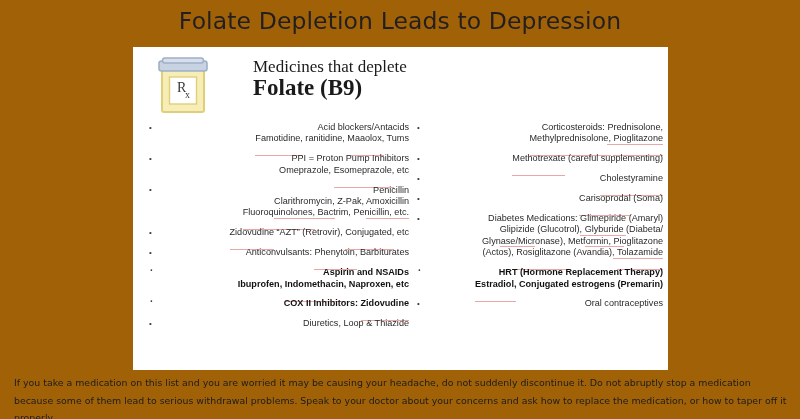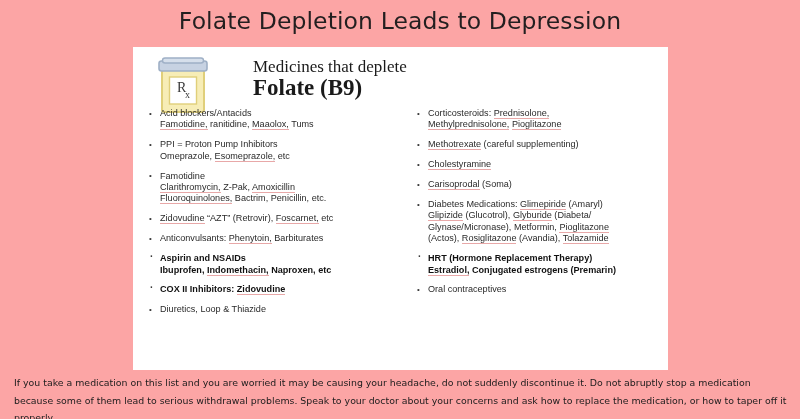--- a/index.html
+++ b/index.html
@@ -11,21 +11,21 @@
     height: 419px;
     overflow: hidden;
     background: #b1cbc5;
     font-family: "Liberation Sans", sans-serif;
     -webkit-font-smoothing: antialiased;
   }
   .slide {
     position: relative;
     width: 800px;
     height: 419px;
-    background: #fca5a5;
+    background: #a16207;
   }
 
   
   .slide-title {
     position: absolute;
     left: 0;
     top: 6px;
     width: 800px;
     text-align: center;
     font-family: "DejaVu Sans", sans-serif;
@@ -79,23 +79,24 @@
     display: block;
     font-size: 23px;
     line-height: 22px;
     font-weight: 700;
   }
 
   
   .columns {
     position: absolute;
     left: 0;
-    top: 61px;
+    top: 75px;
     width: 425px;
     height: 248px;
+    text-align: right;
   }
   .col {
     position: absolute;
     top: 0;
   }
   .col-left  { left: 14px;  width: 262px; }
   .col-right { left: 282px; width: 248px; }
 
   .bullet {
     position: relative;
@@ -124,21 +125,21 @@
     left: 3px;
     top: -2px;
     font-size: 10px;
     font-weight: 700;
   }
   .bullet .ln { display: block; white-space: nowrap; }
 
   
   .sp {
     border-bottom: 1px solid rgba(214, 96, 96, 0.55);
-    padding-bottom: 0px;
+    padding-bottom: 12px;
   }
 
   
   .caption {
     position: absolute;
     left: 14px;
     top: 374px;
     width: 774px;
     font-family: "DejaVu Sans", "Liberation Sans", sans-serif;
     font-size: 9.4px;
@@ -182,26 +183,26 @@
       <div class="col col-left" id="col-left">
           <div class="bullet">
             <span class="ln">Acid blockers/Antacids</span>
             <span class="ln"><span class="sp">Famotidine,</span> ranitidine, <span class="sp">Maaolox,</span> Tums</span>
           </div>
           <div class="bullet">
             <span class="ln">PPI = Proton Pump Inhibitors</span>
             <span class="ln">Omeprazole, <span class="sp">Esomeprazole,</span> etc</span>
           </div>
           <div class="bullet">
-            <span class="ln">Famotidine</span>
+            <span class="ln">Penicillin</span>
             <span class="ln"><span class="sp">Clarithromycin,</span> Z-Pak, <span class="sp">Amoxicillin</span></span>
             <span class="ln"><span class="sp">Fluoroquinolones,</span> Bactrim, Penicillin, etc.</span>
           </div>
           <div class="bullet">
-            <span class="ln"><span class="sp">Zidovudine</span> “AZT” (Retrovir), <span class="sp">Foscarnet,</span> etc</span>
+            <span class="ln"><span class="sp">Zidovudine</span> “AZT” (Retrovir), <span class="sp">Conjugated,</span> etc</span>
           </div>
           <div class="bullet">
             <span class="ln">Anticonvulsants: <span class="sp">Phenytoin,</span> Barbiturates</span>
           </div>
           <div class="bullet bold">
             <span class="ln">Aspirin and NSAIDs</span>
             <span class="ln">Ibuprofen, <span class="sp">Indomethacin,</span> Naproxen, etc</span>
           </div>
           <div class="bullet bold">
             <span class="ln">COX II Inhibitors: <span class="sp">Zidovudine</span></span>

